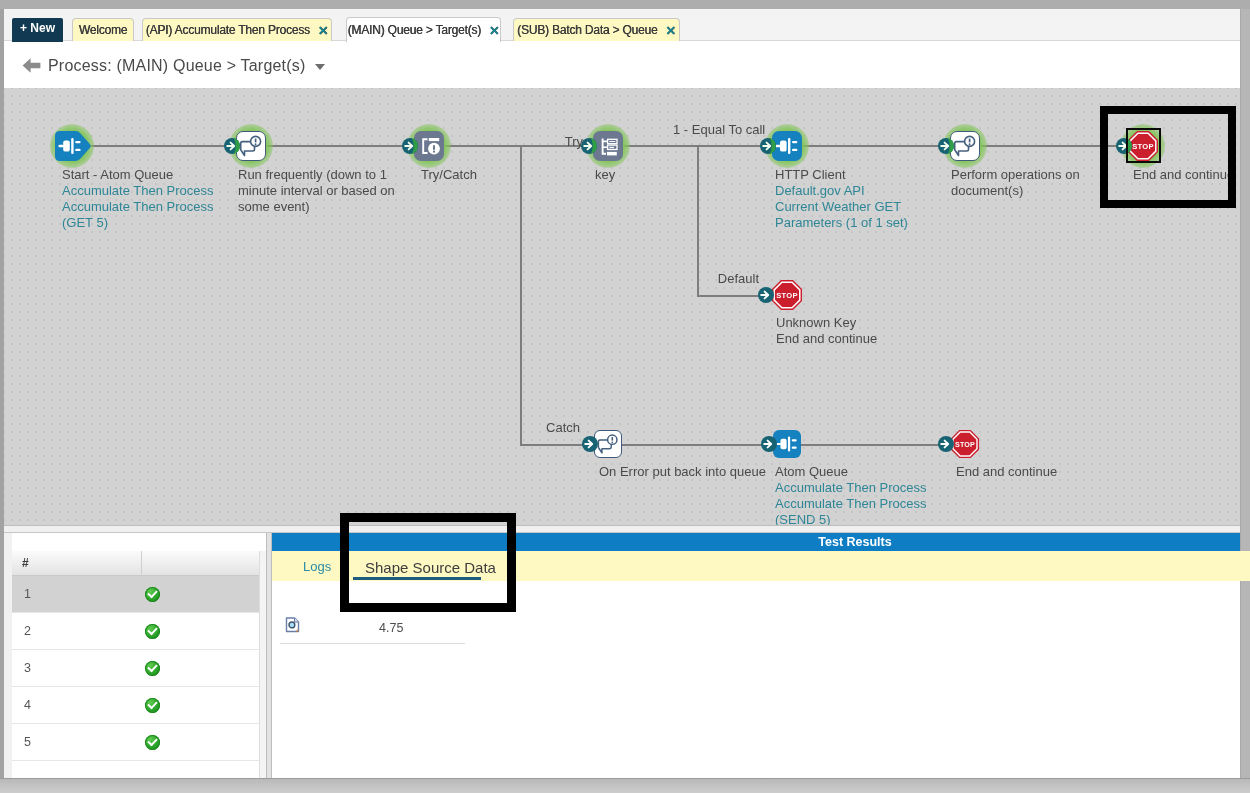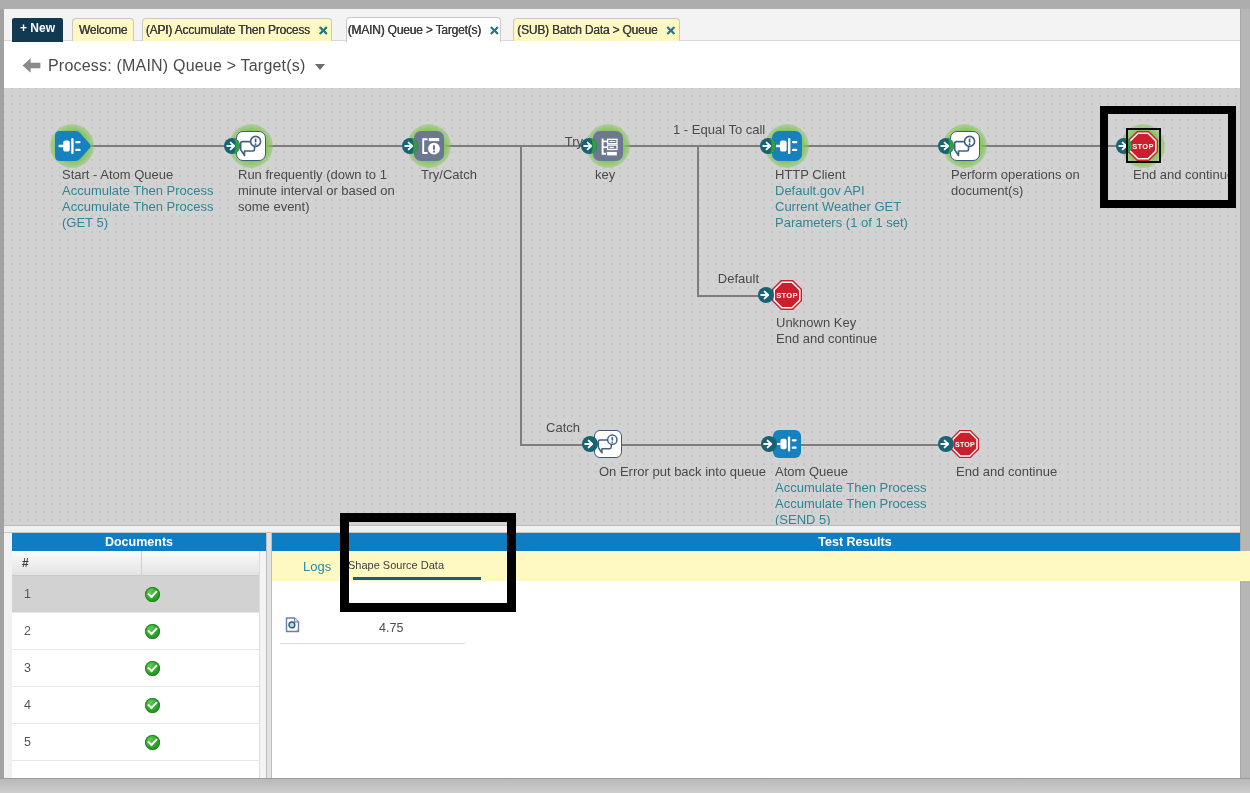--- a/index.html
+++ b/index.html
@@ -251,21 +251,20 @@
   <div class="nlab" style="left:947px; top:79px;">Perform operations on<br>document(s)</div>
   <div class="nlab" style="left:1129px; top:79px;">End and continue</div>
   <div class="nlab" style="left:772px; top:227px;">Unknown Key<br>End and continue</div>
   <div class="nlab" style="left:595px; top:376px;">On Error put back into queue</div>
   <div class="nlab" style="left:771px; top:376px;">Atom Queue<br><a>Accumulate Then Process</a><br><a>Accumulate Then Process</a><br><a>(SEND 5)</a></div>
   <div class="nlab" style="left:952px; top:376px;">End and continue</div>
 </div>
 <div class="abs" id="splitter"></div>
 <div class="abs" id="bottombg"></div>
 <div class="abs" id="docs">
-  <div class="bluehead">Documents</div>
   <div class="abs" style="left:0; top:18px; width:247px; height:25px; background:linear-gradient(#fbfbfb,#e3e3e3); border-bottom:1px solid #c9c9c9;">
     <span style="position:absolute; left:10px; top:5px; font-size:12px; font-weight:700; color:#3d3d3d;">#</span>
     <div style="position:absolute; left:129px; top:0; width:1px; height:25px; background:#cfcfcf;"></div>
   </div>
   <div class="abs docrow" style="top:43px; background:#d2d2d2;">
       <span class="dnum">1</span>
       <span class="dchk"></span>
     </div>
   <div class="abs docrow" style="top:80px;">
       <span class="dnum">2</span>
@@ -285,21 +284,21 @@
     </div>
   <div class="abs" style="left:247px; top:18px; width:7px; height:227px; background:#f4f4f4; border-left:1px solid #ddd;"></div>
 </div>
 <div class="abs" id="divider"></div>
 <div class="abs" id="tres">
   <div class="bluehead">
       <span style="position:absolute; left:538px; top:0; width:90px;">Test Results</span>
     </div>
   <div class="abs" style="left:0; top:18px; width:1044px; height:30px; background:#fef9c3;">
     <span style="position:absolute; left:31px; top:8px; font-size:13px; color:#2a8aa8;">Logs</span>
-    <span style="position:absolute; left:76px; top:8px; font-size:11px; color:#3d3d3d;text-align:center;">Shape Source Data</span>
+    <span style="position:absolute; left:93px; top:8px; font-size:15px; color:#3d3d3d;text-align:center;">Shape Source Data</span>
     <div style="position:absolute; left:81px; top:26px; width:128px; height:3px; background:#1d5c80;"></div>
   </div>
   <div class="abs" style="left:8px; top:73px; width:185px; height:38px; border-bottom:1px solid #dcdcdc;">
     <svg style="position:absolute; left:5px; top:11px;" width="15" height="16" viewBox="0 0 15 16">
       <path d="M1.5 1 H9.5 L13.5 5 V14.5 H1.5 Z" fill="#ffffff" stroke="#6a7fa8" stroke-width="1.4" stroke-linejoin="round"></path>
       <path d="M9.5 1 V5 H13.5" fill="#dbe3f0" stroke="#6a7fa8" stroke-width="1"></path>
       <circle cx="6.9" cy="7.9" r="2.9" fill="#a8e0f7" stroke="#42546e" stroke-width="1.4"></circle>
       <path d="M11.2 13.5 l1.3 -0.9 l0.8 1.5 l-1.5 0.6 z" fill="#e8862a"></path>
     </svg>
     <span style="position:absolute; left:99px; top:15px; font-size:12.5px; color:#4d4d4d;">4.75</span>

